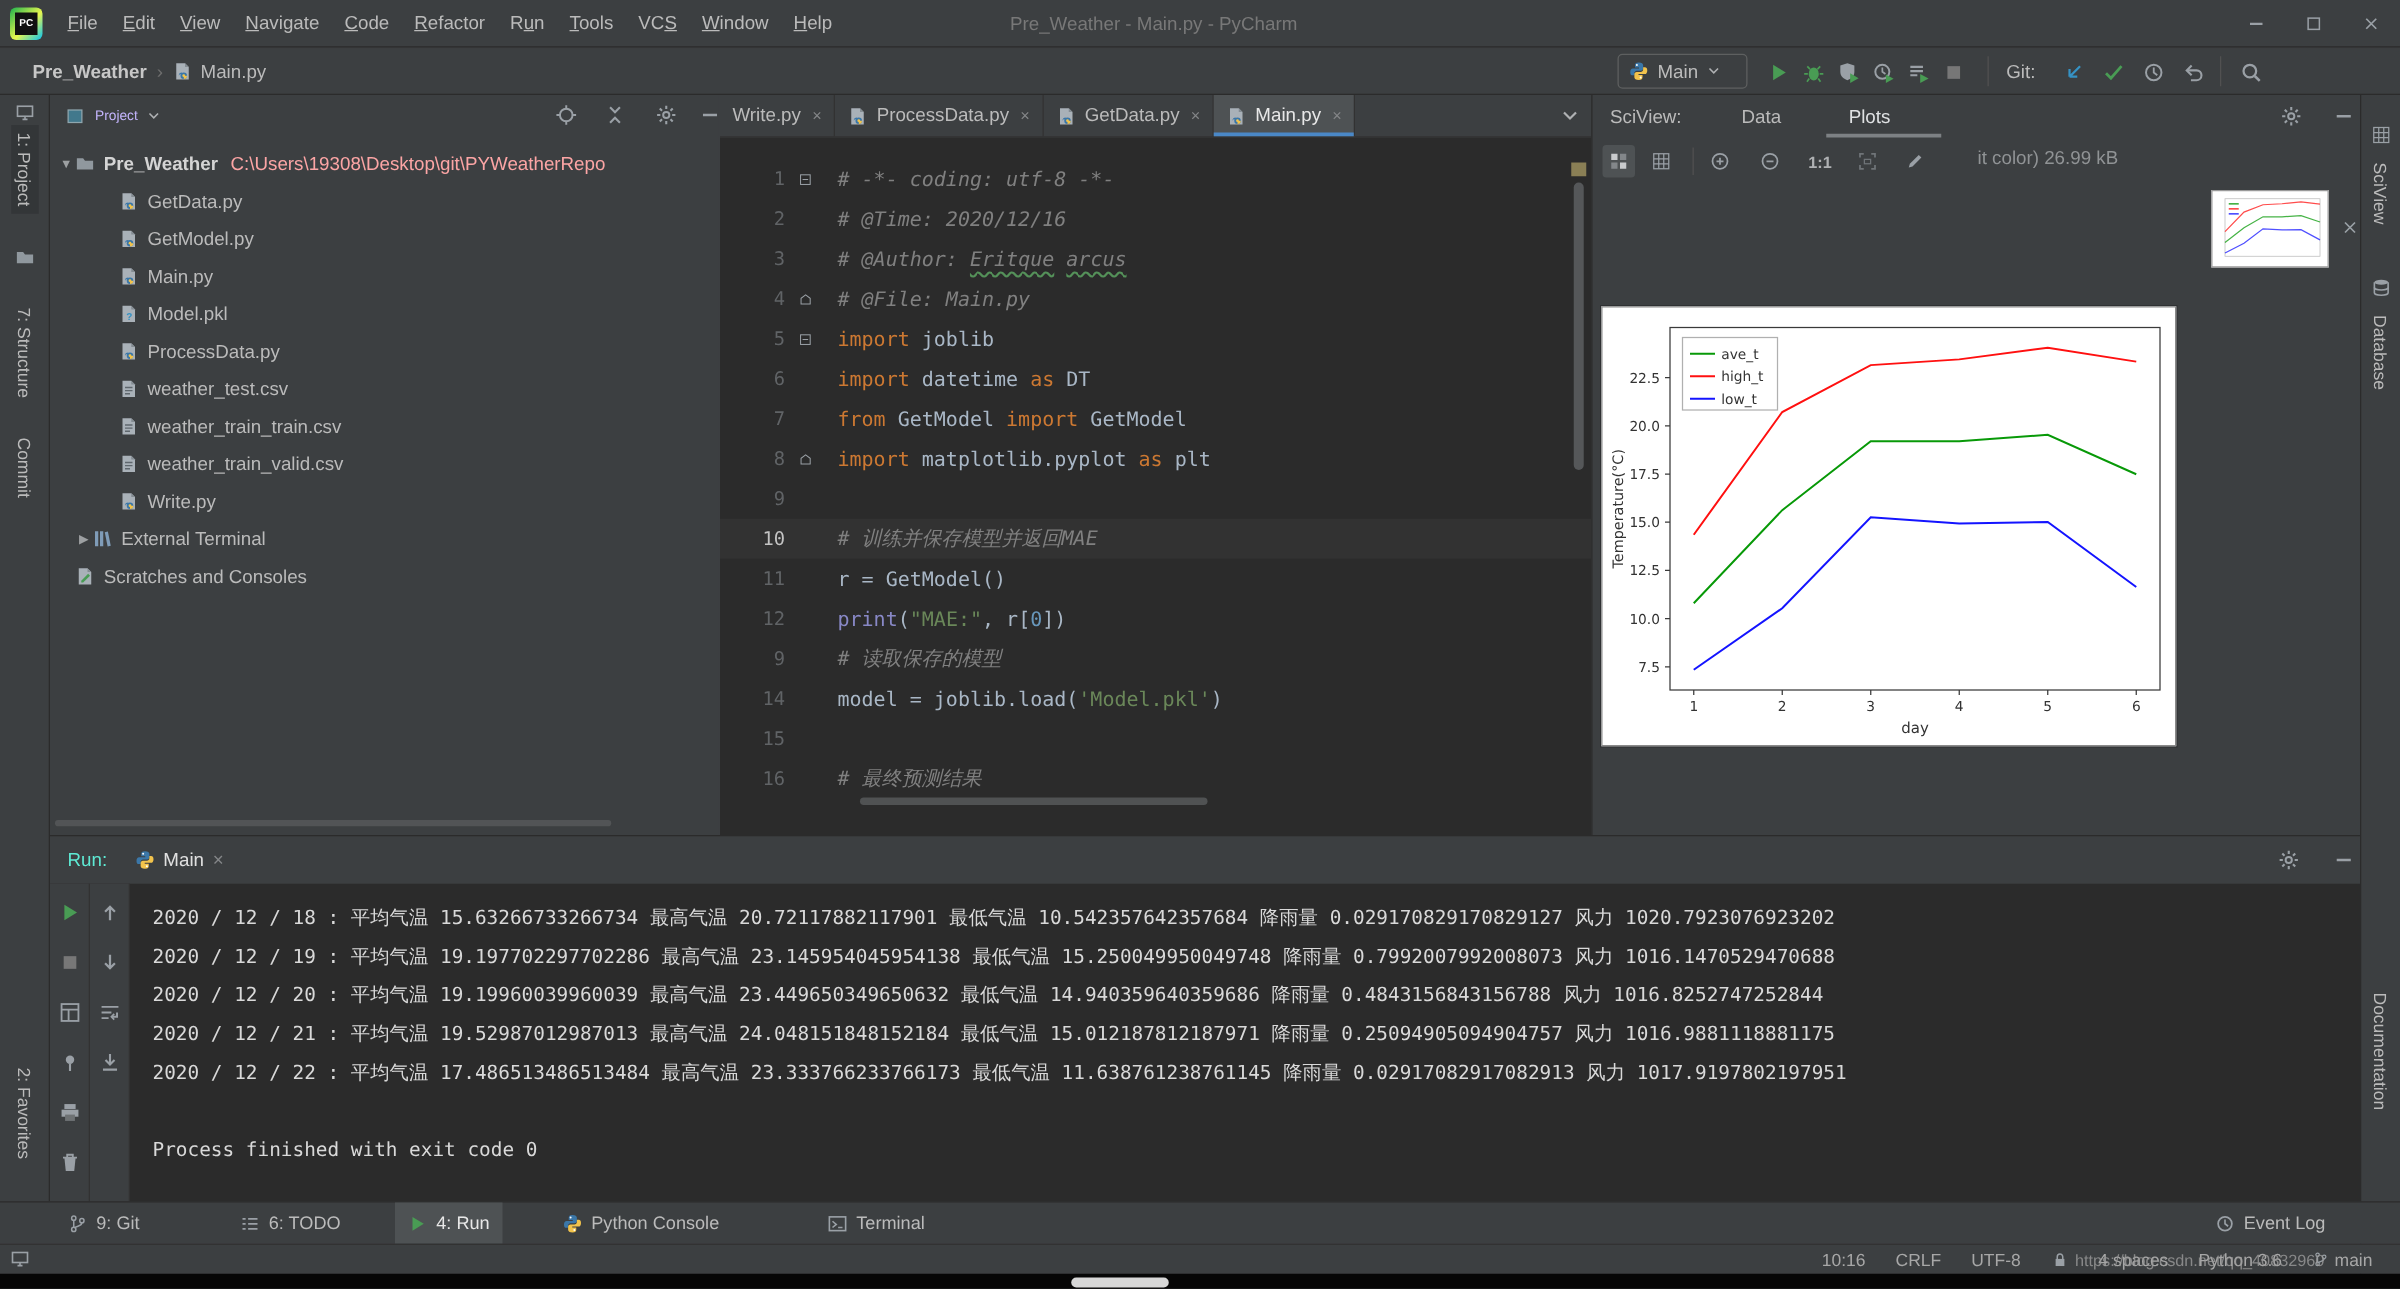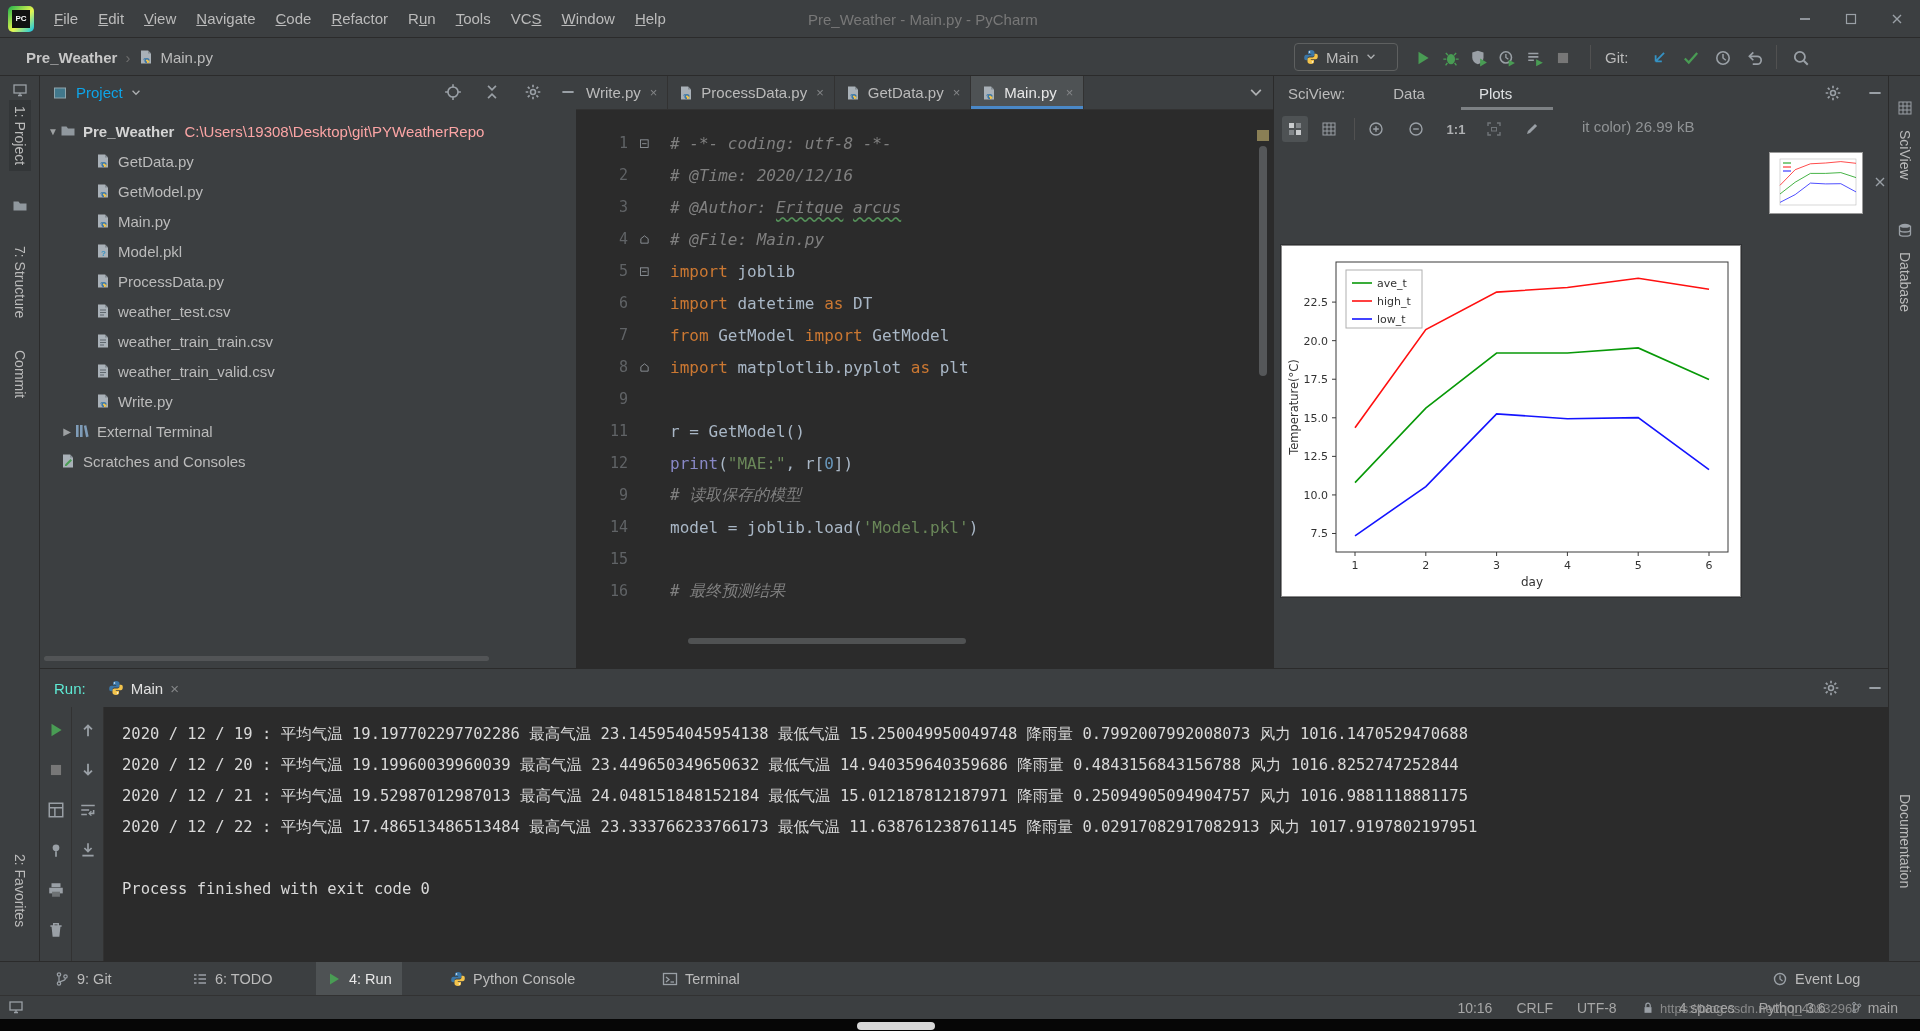--- a/index.html
+++ b/index.html
@@ -34,21 +34,21 @@
 
   
   #leftstrip{position:absolute;left:0;top:76px;width:40px;height:885px;background:#3c3f41;border-right:1px solid #2b2b2b;}
   #rightstrip{position:absolute;left:1888px;top:76px;width:32px;height:943px;background:#3c3f41;border-left:1px solid #2b2b2b;}
   .vlabel{writing-mode:vertical-rl;font-size:14px;color:#bbbbbb;position:absolute;left:50%;transform:translateX(-50%);padding:6px 3px;white-space:nowrap;}
   .vlabel.active{background:#333638;}
   .stripico{position:absolute;left:50%;transform:translateX(-50%);}
 
   
   #projpanel{position:absolute;left:40px;top:76px;width:535px;height:592px;background:#3c3f41;}
-  #projhead{position:absolute;left:0;top:0;width:100%;height:33px;display:flex;align-items:center;padding-left:12px;gap:8px;font-size:15px;color:#0ea5e9;}
+  #projhead{position:absolute;left:0;top:0;width:100%;height:33px;display:flex;align-items:center;padding-left:12px;gap:8px;font-size:11px;color:#c4b5fd;}
   #projhead .hico{position:absolute;top:7px;}
   #tree{position:absolute;left:0;top:40px;width:100%;}
   .trow{height:30px;display:flex;align-items:center;font-size:15px;color:#bbbbbb;white-space:nowrap;overflow:hidden;}
   .trow .arrow{color:#9da0a2;font-size:10px;width:14px;text-align:center;flex:0 0 14px;}
   .trow .lbl{margin-left:7px;}
   .trow .root-lbl{font-weight:bold;color:#d4d4d4;}
   .trow .path{margin-left:10px;color:#fca5a5;}
   #projhsb{position:absolute;left:4px;top:580px;width:445px;height:5px;background:#5a5c5e;border-radius:3px;opacity:.75;}
 
   
@@ -609,20 +609,25 @@
                 <path d="M3.5 12.5V7L8 3.5 12.5 7v5.5z" fill="none" stroke="#9aa0a6"></path>
               </svg>
             </span>
           </span>
           <span class="ltext"><span class="tok-k">import</span><span class="tok-p"> matplotlib.pyplot </span><span class="tok-k">as</span><span class="tok-p"> plt</span></span>
         </div>
         <div class="crow">
           <span class="lnum">9</span>
           <span class="fold"></span>
           <span class="ltext"></span>
+        </div>
+        <div class="crow cur">
+          <span class="lnum">10</span>
+          <span class="fold"></span>
+          <span class="ltext"><span class="tok-c"># 训练并保存模型并返回MAE</span></span>
         </div>
         <div class="crow">
           <span class="lnum">11</span>
           <span class="fold"></span>
           <span class="ltext"><span class="tok-p">r = GetModel()</span></span>
         </div>
         <div class="crow">
           <span class="lnum">12</span>
           <span class="fold"></span>
           <span class="ltext"><span class="tok-b">print</span><span class="tok-p">(</span><span class="tok-s">"MAE:"</span><span class="tok-p">, r[</span><span class="tok-n">0</span><span class="tok-p">])</span></span>
@@ -865,20 +870,21 @@
             </svg>
           </span>
         <span class="rcico ic" style="top:134px">
             <svg viewBox="0 0 16 16" xmlns="http://www.w3.org/2000/svg">
               <path d="M8 2v7M4.8 6.2 8 9.4l3.2-3.2" stroke="#9aa0a6" stroke-width="1.5" fill="none"></path>
               <path d="M3 13h10" stroke="#9aa0a6" stroke-width="1.6"></path>
             </svg>
           </span>
       </div>
       <div id="console">
+          <div class="conline">2020 / 12 / 18 : 平均气温 15.63266733266734 最高气温 20.72117882117901 最低气温 10.542357642357684 降雨量 0.029170829170829127 风力 1020.7923076923202</div>
           <div class="conline">2020 / 12 / 19 : 平均气温 19.197702297702286 最高气温 23.145954045954138 最低气温 15.250049950049748 降雨量 0.7992007992008073 风力 1016.1470529470688</div>
           <div class="conline">2020 / 12 / 20 : 平均气温 19.19960039960039 最高气温 23.449650349650632 最低气温 14.940359640359686 降雨量 0.4843156843156788 风力 1016.8252747252844</div>
           <div class="conline">2020 / 12 / 21 : 平均气温 19.52987012987013 最高气温 24.048151848152184 最低气温 15.012187812187971 降雨量 0.25094905094904757 风力 1016.9881118881175</div>
           <div class="conline">2020 / 12 / 22 : 平均气温 17.486513486513484 最高气温 23.333766233766173 最低气温 11.638761238761145 降雨量 0.02917082917082913 风力 1017.9197802197951</div>
           <div class="conline"> </div>
           <div class="conline">Process finished with exit code 0</div>
         </div>
     </div>
   </div>
 

